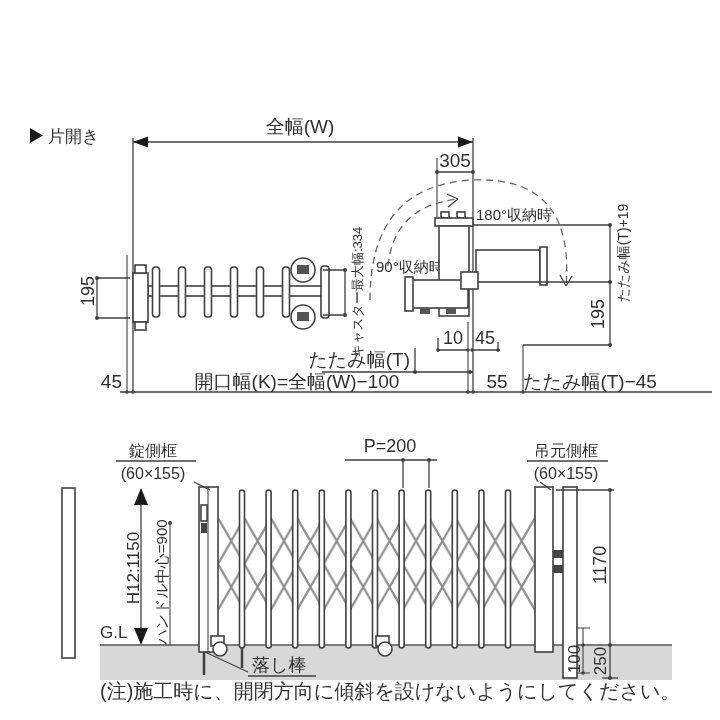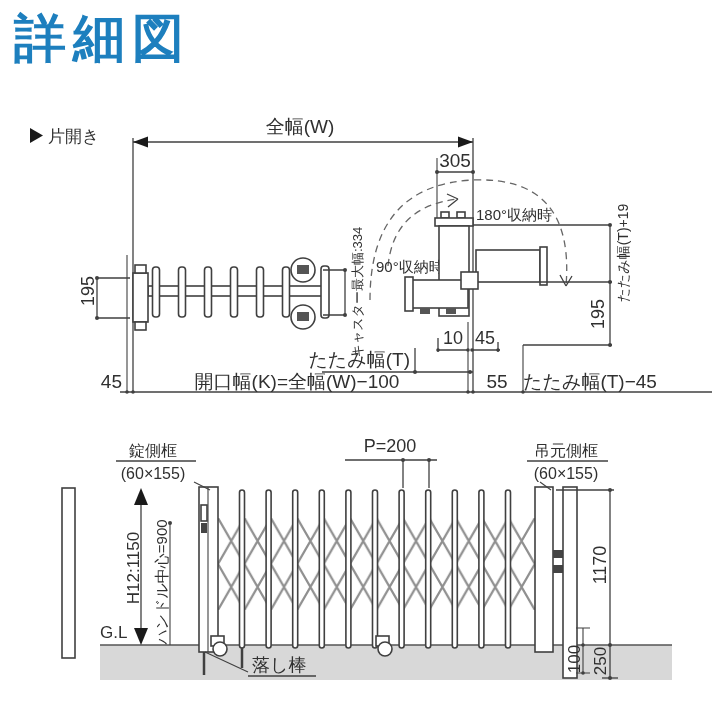--- a/index.html
+++ b/index.html
@@ -15,21 +15,20 @@
   .dash{stroke:#666;stroke-width:1.3;fill:none;stroke-dasharray:7 5;}
   .dot{fill:#404040;}
   .t19{font-size:19px;} .t18{font-size:18px;} .t16{font-size:16px;}
   .t15{font-size:15px;} .t14{font-size:14px;} .t13{font-size:13px;} .t17{font-size:17px;}
 </style>
 </head>
 <body>
 
 <div class="page">
 
-  <h1 class="title">詳細図</h1>
 
   <svg width="720" height="620" viewBox="0 0 720 620">
     <defs>
       <pattern id="hstripe" width="6" height="5" patternUnits="userSpaceOnUse">
         <path d="M0,2.5 H6" stroke="#404040" stroke-width="1.1"></path>
       </pattern>
       <pattern id="vstripe" width="5" height="6" patternUnits="userSpaceOnUse">
         <path d="M2.5,0 V6" stroke="#404040" stroke-width="1.1"></path>
       </pattern>
       <pattern id="mesh" x="218" y="418" width="26.4" height="46" patternUnits="userSpaceOnUse">
@@ -226,13 +225,14 @@
         <circle class="dot" cx="583" cy="573" r="1.8"></circle>
       <text transform="rotate(-90 580 559)" x="580" y="559" class="t17" text-anchor="middle">100</text>
       <text transform="rotate(-90 606 561)" x="606" y="561" class="t17" text-anchor="middle">250</text>
 
       <path class="thin" d="M205,552 L248,572"></path>
       <text x="252" y="571" class="t18">落し棒</text>
       <path class="ln" d="M248,576 H316"></path>
     </g>
   </svg>
 
+  <div class="note">(注)施工時に、開閉方向に傾斜を設けないようにしてください。</div>
 </div>
 
 </body></html>

